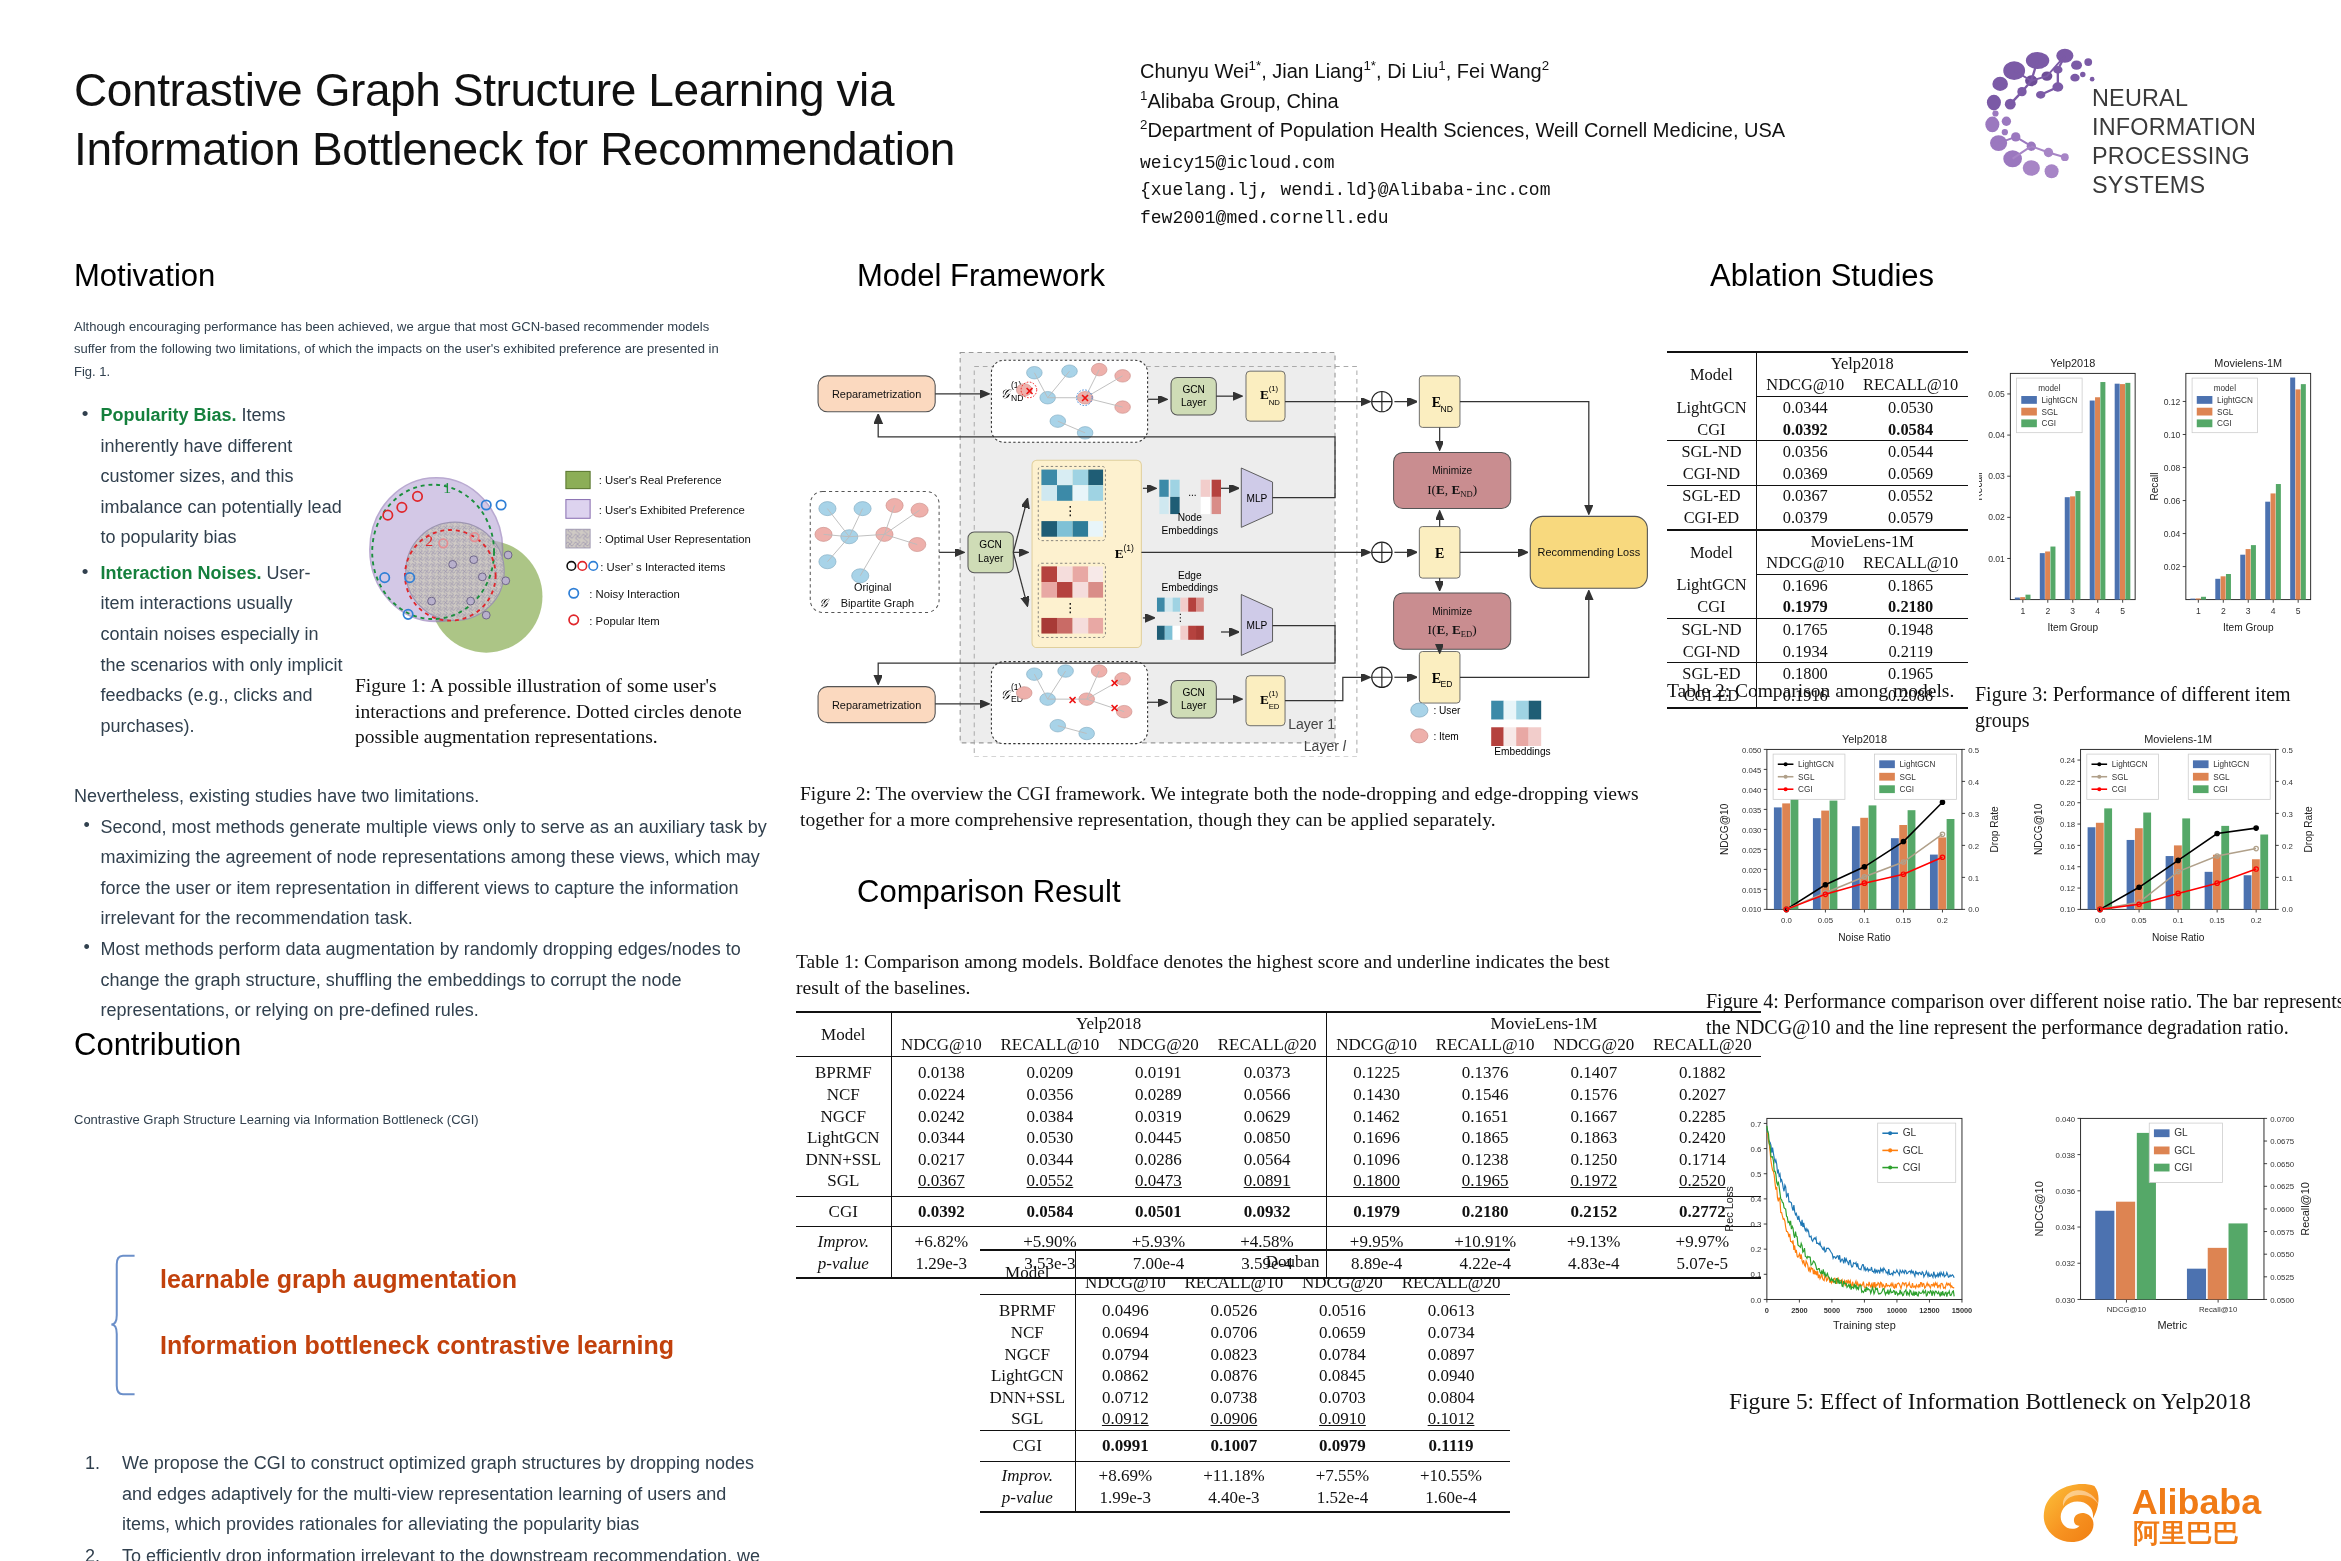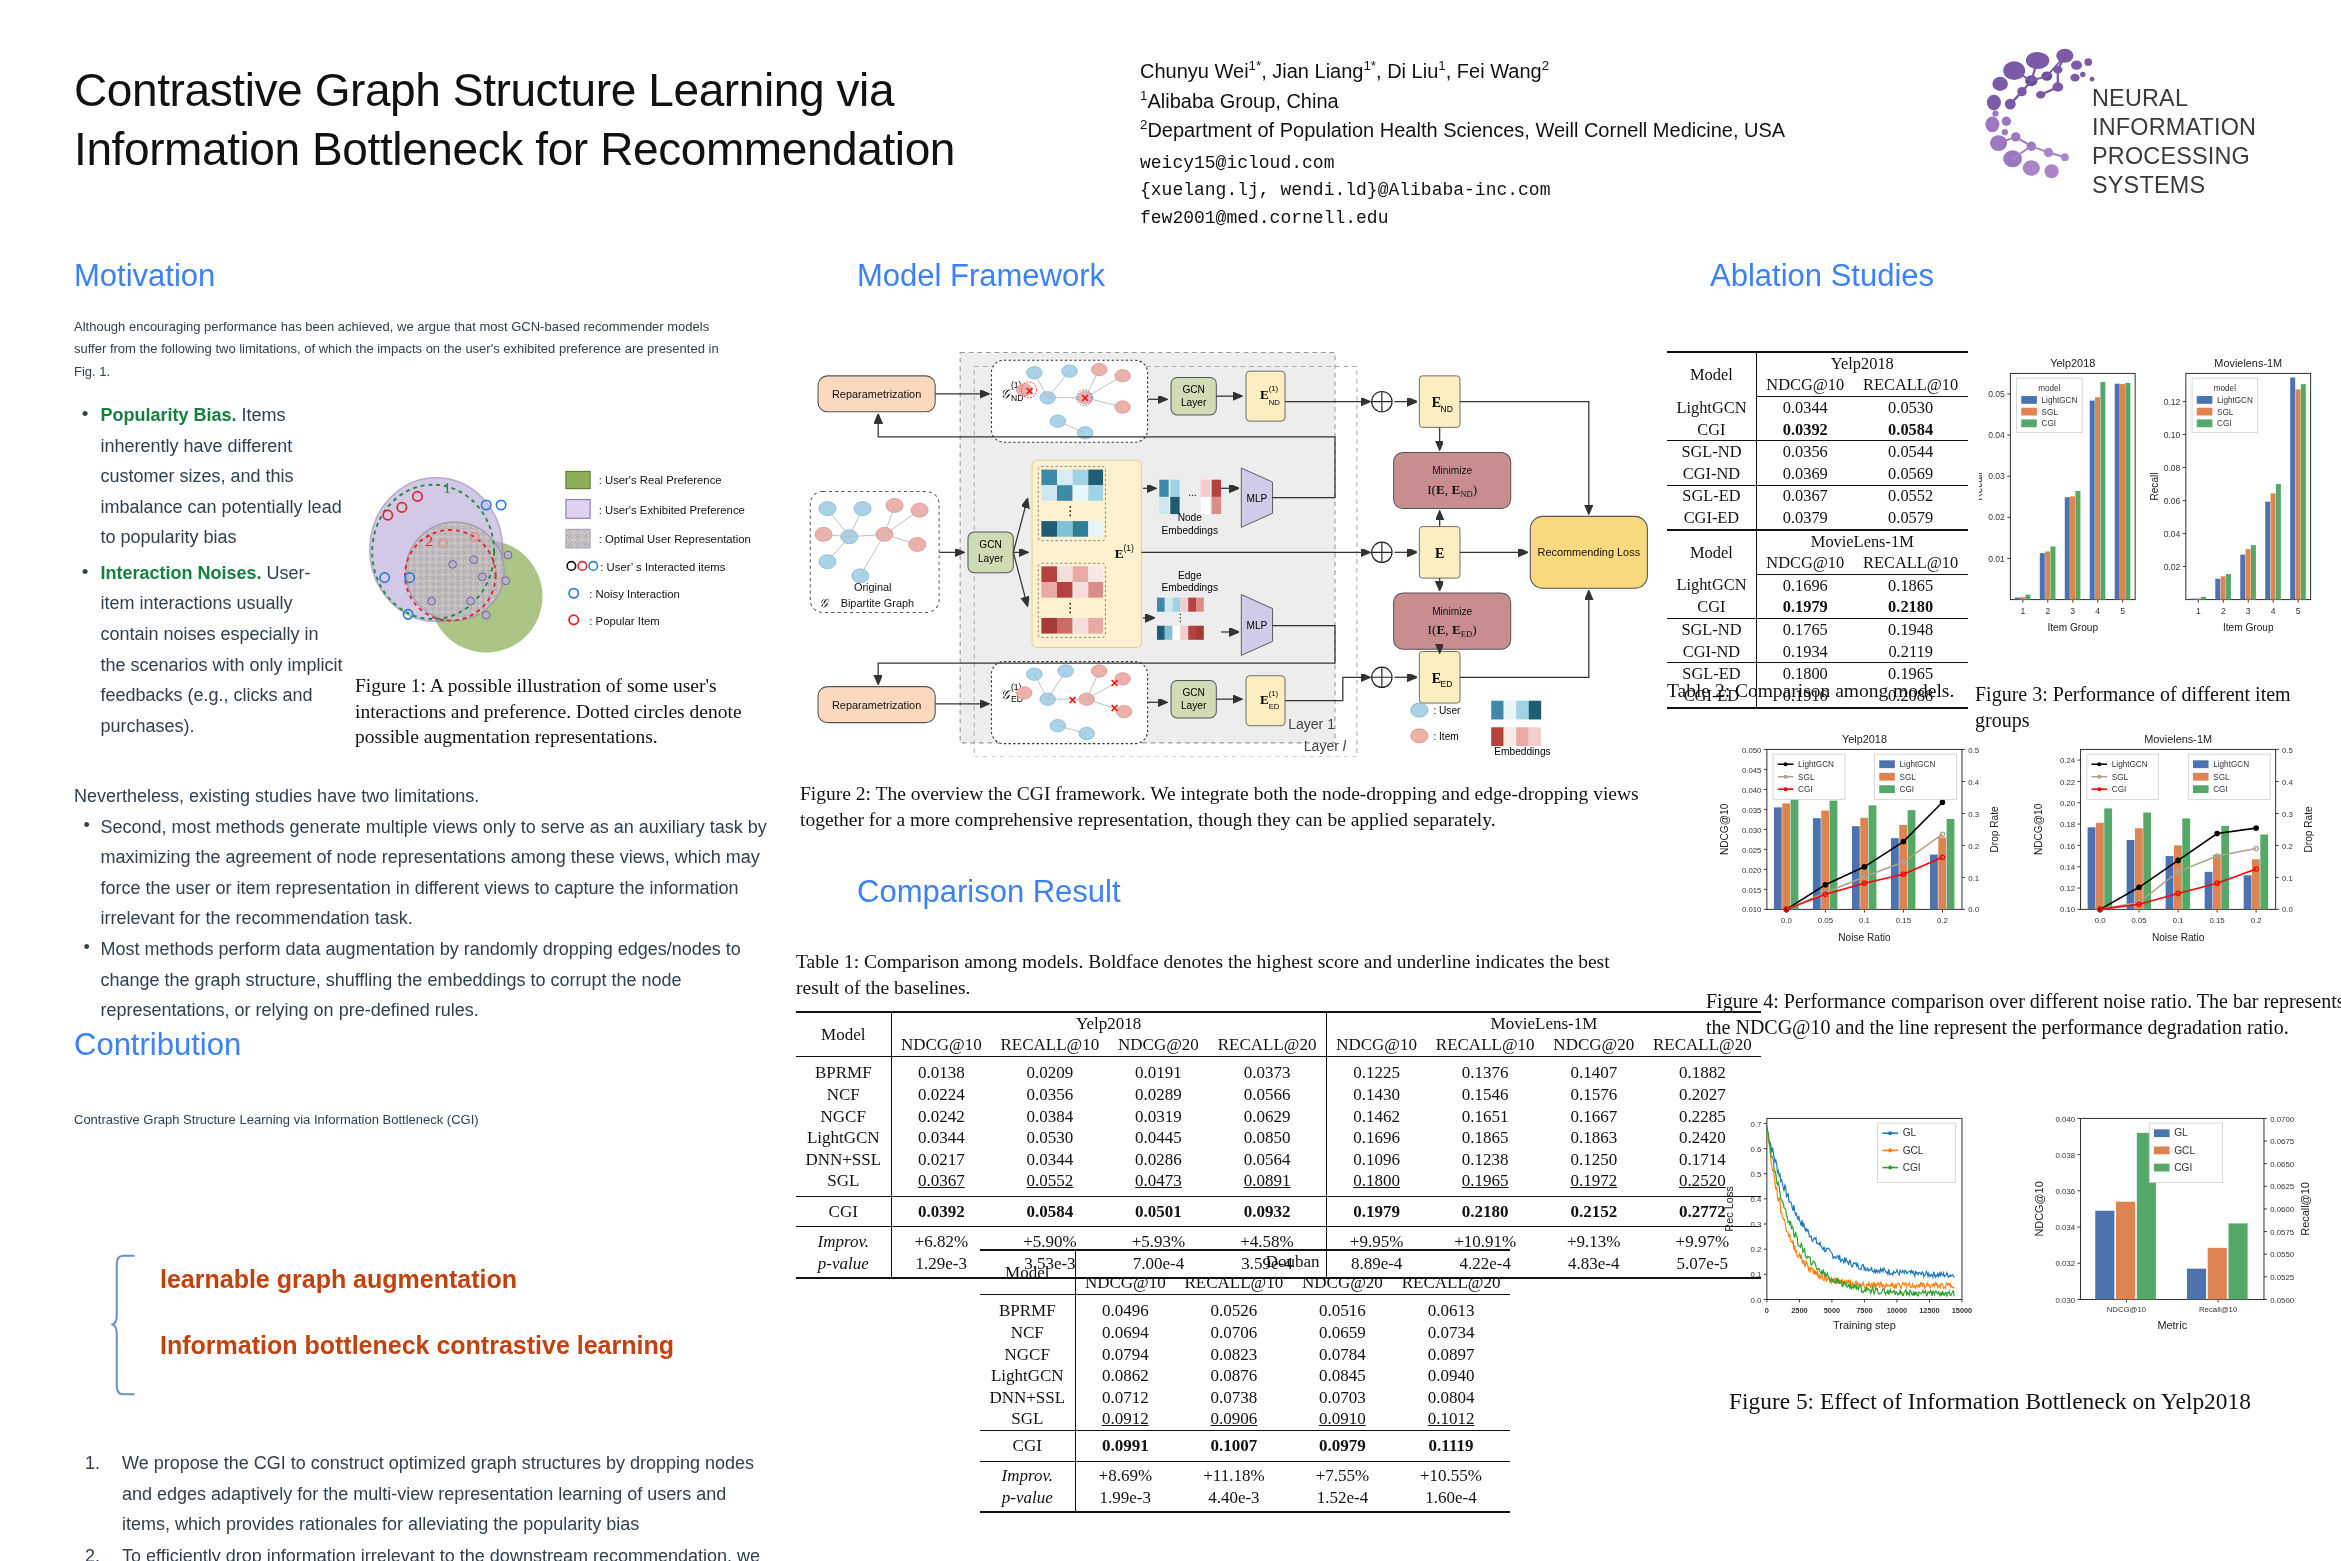--- a/index.html
+++ b/index.html
@@ -14,21 +14,21 @@
   .authors { position:absolute; left:1140px; top:56px; width:804px; font-size:20px; line-height:1.45; color:#111; }
   .authors .sup { font-size:13.3px; vertical-align:super; }
   .emails { position:absolute; left:1140px; top:150px; width:804px;
             font-family:"Liberation Mono", monospace; font-size:18px; line-height:1.52; color:#111; }
 
   .neurips { position:absolute; left:1983px; top:43px; width:343px; height:141px; }
   .neurips-text { position:absolute; left:109px; top:41px; font-size:23.4px; line-height:1.24;
                   font-weight:500; color:#3a3a3a; letter-spacing:0.2px; }
 
   
-  .sec-h { position:absolute; font-size:31px; font-weight:400; color:#3b82f6; }
+  .sec-h { position:absolute; font-size:31px; font-weight:400; color:#000000; }
 
   
   .col1 { position:absolute; left:74px; top:316px; width:687px; }
   .body-t { font-size:13px; line-height:1.72; color:#31404e; }
   .bullets { margin-top:17px; }
   .bullets li { list-style:none; position:relative; padding-left:26.5px; font-size:18px; line-height:1.70; color:#31404e; margin-bottom:4.7px; }
   .bullets li:before { content:"•"; position:absolute; left:7.8px; top:-1.6px; font-size:19px; }
   .bullets b { color:#15803d;text-align:right; }
 
   .fig1 { position:absolute; left:355px; top:462px; width:414px; height:211px; }
@@ -1220,15 +1220,30 @@
         <rect x="574" y="36" width="20" height="10" fill="#4c72b0"></rect>
         <text x="600" y="45" font-size="13" fill="#333" text-anchor="start" font-family="Liberation Sans, sans-serif">GL</text>
         <rect x="574" y="58" width="20" height="10" fill="#dd8452"></rect>
         <text x="600" y="67" font-size="13" fill="#333" text-anchor="start" font-family="Liberation Sans, sans-serif">GCL</text>
         <rect x="574" y="80" width="20" height="10" fill="#55a868"></rect>
         <text x="600" y="89" font-size="13" fill="#333" text-anchor="start" font-family="Liberation Sans, sans-serif">CGI</text>
       </svg>
   </div>
   <div class="fig-cap3" style="position:absolute; left:1729px; top:1386px; width:593px; font-size:23.4px;">Figure 5: Effect of Information Bottleneck on Yelp2018</div>
 
+  <div class="alibaba">
+    <svg width="297" height="74" viewBox="0 0 380 95">
+      <defs>
+        <linearGradient id="aliG" x1="0" y1="0" x2="1" y2="1">
+          <stop offset="0%" stop-color="#fcc23a"></stop>
+            <stop offset="55%" stop-color="#f79321"></stop>
+            <stop offset="100%" stop-color="#ef7d12"></stop>
+        </linearGradient>
+      </defs>
+      <path d="M82 14 C58 6 24 18 18 44 C12 70 34 88 56 86 C74 84 84 70 80 58 C76 48 64 46 58 52 C53 58 57 66 63 65 C57 72 44 70 40 60 C35 47 46 34 60 34 C74 34 82 44 80 56 C86 46 92 26 82 14 Z" fill="url(#aliG)"></path>
+      <path d="M60 26 C72 24 84 30 88 40 C84 26 70 18 58 20 C46 22 40 32 42 40 C45 30 52 27 60 26 Z" fill="#fff" opacity="0.45"></path>
+      <text x="130" y="50" font-size="46" font-weight="bold" fill="#f07b16" font-family="Liberation Sans, sans-serif">Alibaba</text>
+      <text x="132" y="86" font-size="34" font-weight="bold" fill="#f07b16" font-family="DejaVu Sans, sans-serif">阿里巴巴</text>
+    </svg>
+  </div>
 
 </div>
 
 
 </body></html>

